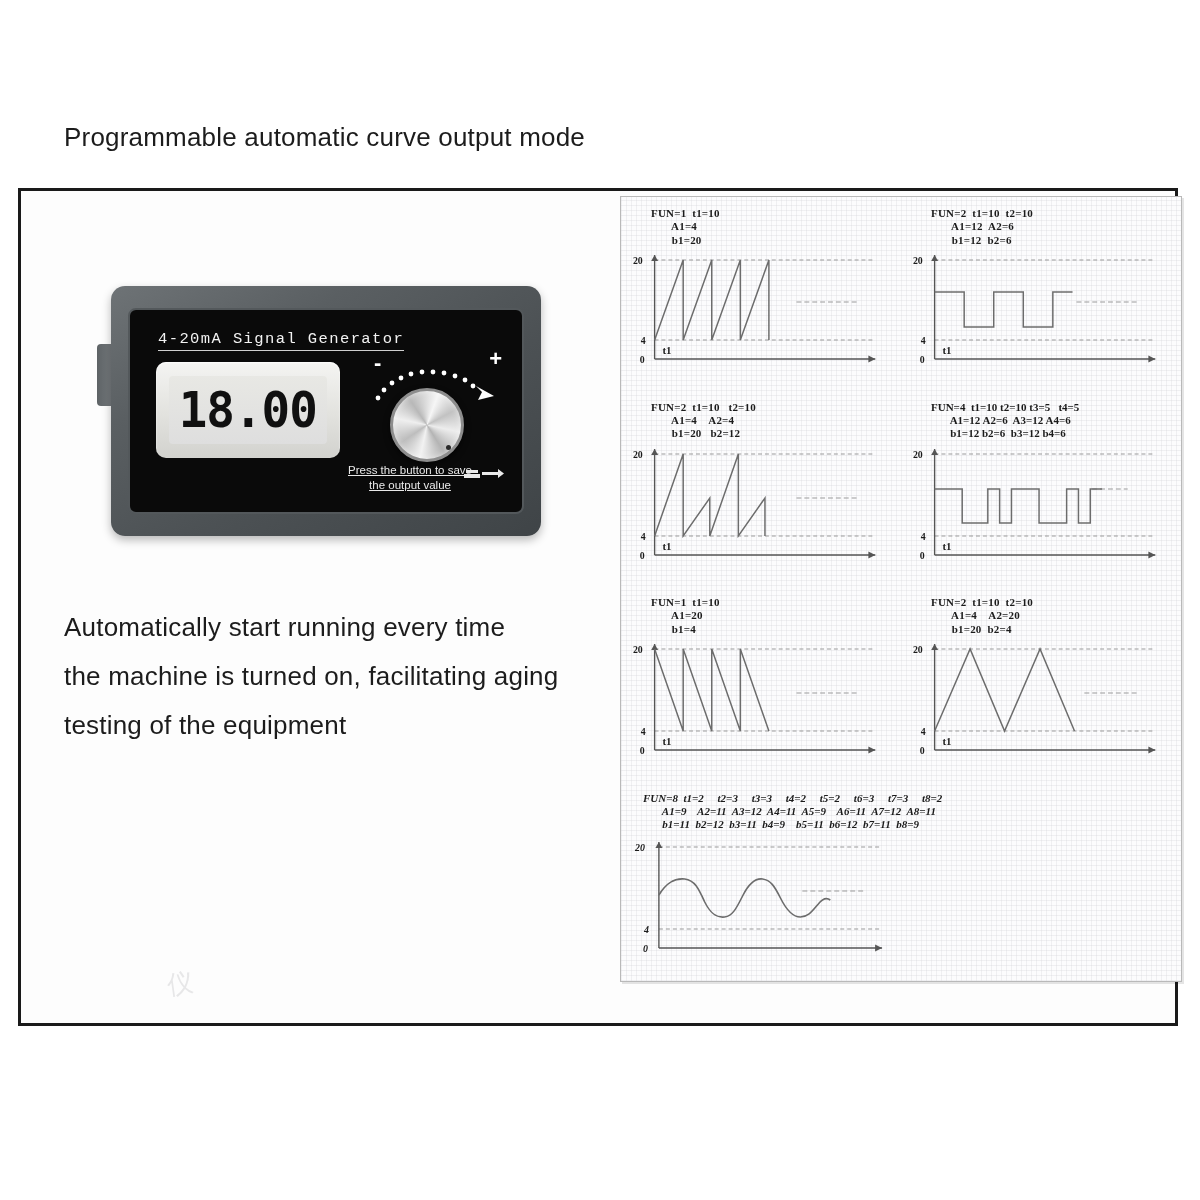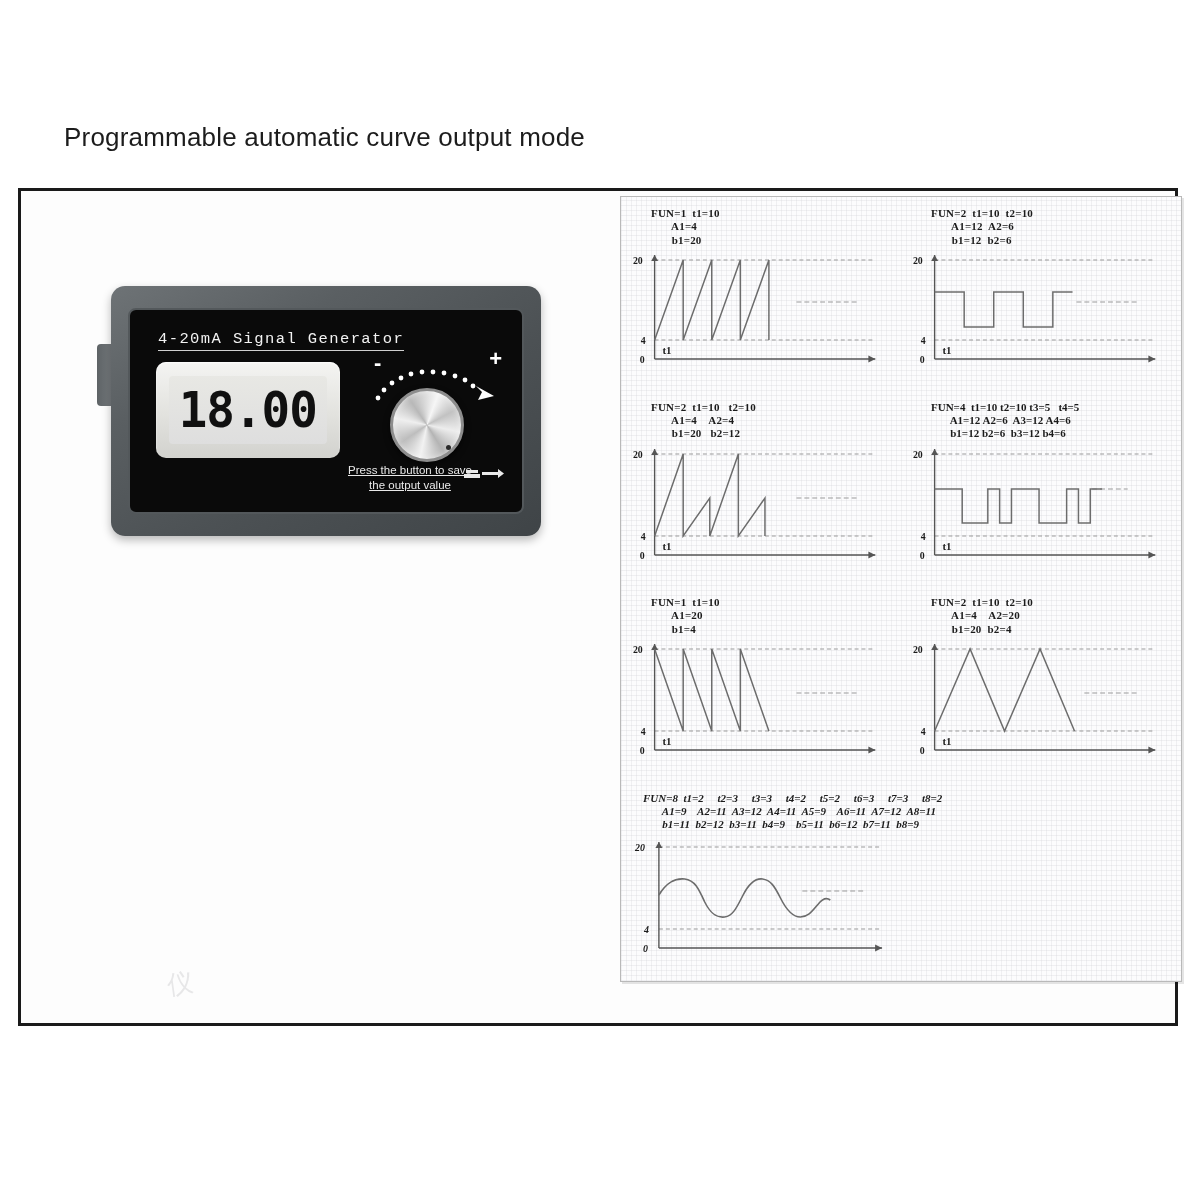--- a/index.html
+++ b/index.html
@@ -321,20 +321,25 @@
           </svg>
 
           <div id="press-note" style="white-space: pre-line;">Press the button to save
 the output value</div>
         </div>
 
       </div>
     </div>
   </div>
 
+  <div id="caption-bottom" class="headline">
+    <span class="cap-line">Automatically start running every time</span>
+    <span class="cap-line">the machine is turned on, facilitating aging</span>
+    <span class="cap-line">testing of the equipment</span>
+  </div>
 </div>
 
 <div id="watermark">仪</div>
 
 <div id="diagram-panel">
   <div class="diagram-grid">
 
     <div class="cell">
       <div class="params">FUN=1  t1=10
        A1=4

